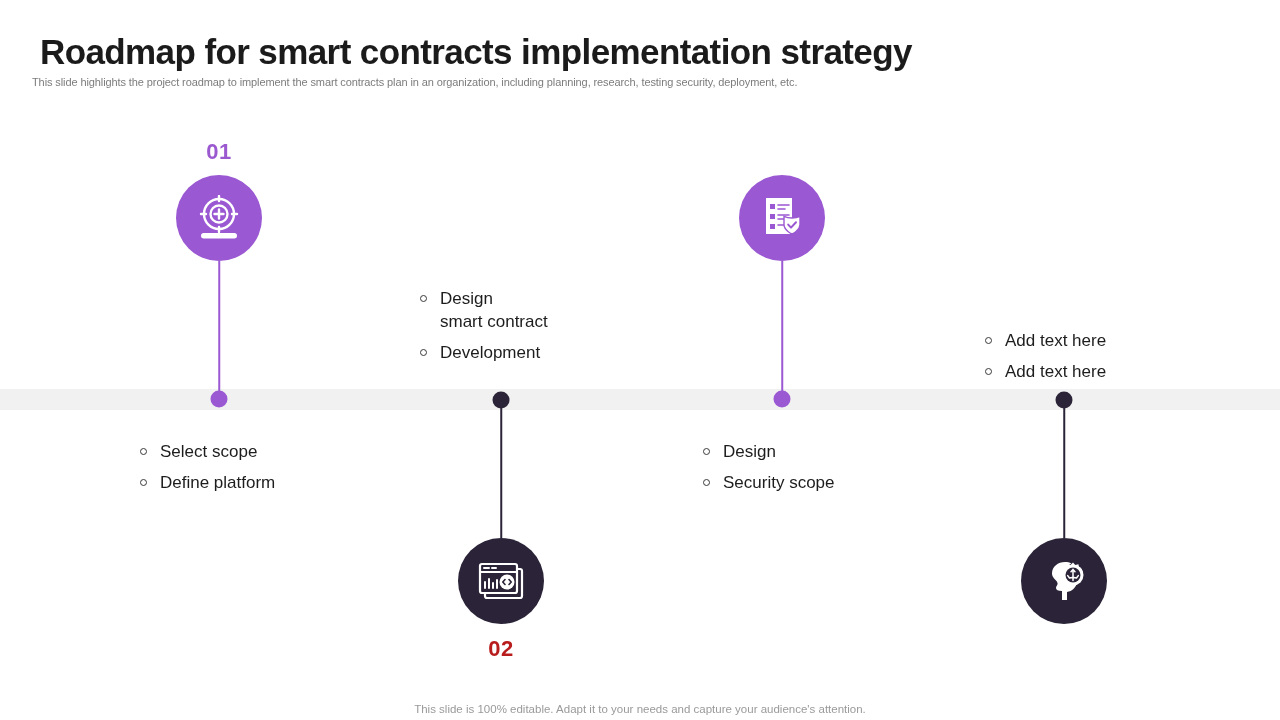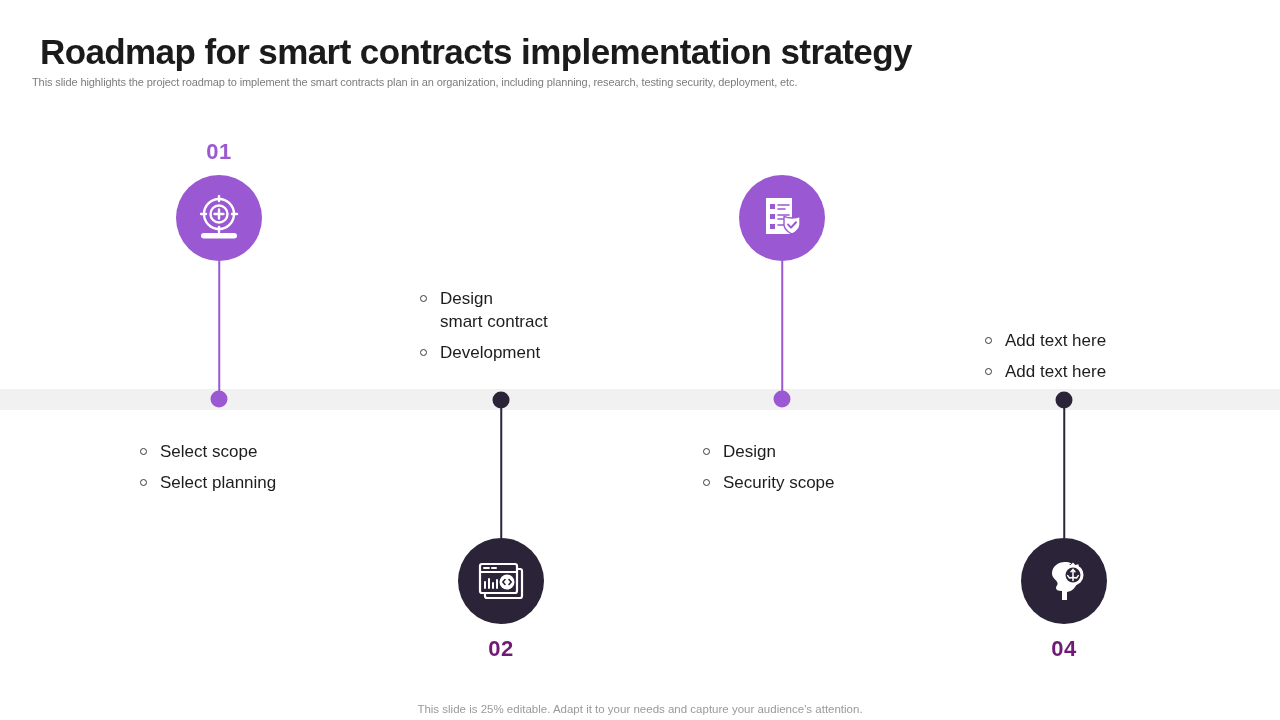--- a/index.html
+++ b/index.html
@@ -56,21 +56,21 @@
 
   .m-number {
     position: absolute;
     width: 100%;
     text-align: center;
     font-size: 22px;
     font-weight: bold;
     letter-spacing: 0.5px;
   }
   .m-number.purple { color: #9b59d0; }
-  .m-number.dark   { color: #701a75; }
+  .m-number.dark   { color: #b91c1c; }
 
   .m-circle {
     position: absolute;
     left: 50%;
     transform: translateX(-50%);
     width: 86px;
     height: 86px;
     border-radius: 50%;
     display: flex;
     align-items: center;
@@ -158,21 +158,21 @@
         <path d="M24 1v5M24 32v5M6 19h5M37 19h5" stroke="#ffffff" stroke-width="2.4" stroke-linecap="round"></path>
         <rect x="6" y="38" width="36" height="5.5" rx="2.75" fill="#ffffff"></rect>
       </svg>
     </span>
   </div>
   <div class="m-connector purple" style="top:261px; height:138px;"></div>
   <div class="m-dot purple" style="top:399px;"></div>
 </div>
 <ul class="bullet-list" style="left:140px; top:440px;">
   <li><span>Select scope</span></li>
-  <li><span>Select planning</span></li>
+  <li><span>Define platform</span></li>
 </ul>
 
 <div class="milestone" style="left:391px;">
   <div class="m-dot dark" style="top:400px;"></div>
   <div class="m-connector dark" style="top:400px; height:138px;"></div>
   <div class="m-circle dark" style="top:538px;">
     <span>
       <svg class="icon-svg" width="50" height="46" viewBox="0 0 50 46" fill="none">
         <rect x="9" y="11" width="37" height="29" rx="2" stroke="#ffffff" stroke-width="2.2"></rect>
         <rect x="4" y="6" width="37" height="29" rx="2" fill="#2b2438" stroke="#ffffff" stroke-width="2.2"></rect>
@@ -223,20 +223,19 @@
     <span>
       <svg class="icon-svg" width="48" height="46" viewBox="0 0 48 46" fill="none">
         <path d="M22 42V33c-4 0-6-1-6-3 0-1.6 1.6-2.6 1.6-4.4C17.6 22 12 20.4 12 15.4 12 8.6 18 4 25 4c2.4 0 4.6.5 6.4 1.4-3.6 1.6-6 5-6 9 0 5.4 4.4 9.8 9.8 9.8.6 0 1.2 0 1.8-.2-.6 5.2-5 9.4-10 10V42H22z" fill="#ffffff"></path>
         <circle cx="33" cy="17" r="10.5" fill="#ffffff"></circle>
         <path d="M33 4.5l2.2 2.6 3.3-.8.4 3.4 3.2 1.2-1.5 3.1 2.1 2.7-2.6 2.2.6 3.4-3.4.3-1.4 3.1-3-1.6-3 1.6-1.4-3.1-3.4-.3.6-3.4-2.6-2.2 2.1-2.7-1.5-3.1 3.2-1.2.4-3.4 3.3.8L33 4.5z" fill="#ffffff"></path>
         <circle cx="33" cy="17" r="7.5" fill="#2b2438"></circle>
         <path d="M33 11.5v11M33 11.5l-2 2.2M33 11.5l2 2.2M29.5 20l-1.8-2.4M29.5 20l2.8-.6M36.5 20l1.8-2.4M36.5 20l-2.8-.6" stroke="#ffffff" stroke-width="1.5" stroke-linecap="round" stroke-linejoin="round"></path>
       </svg>
     </span>
   </div>
-  <div class="m-number dark" style="top:636px;">04</div>
 </div>
 <ul class="bullet-list" style="left:985px; top:309px;margin-top:20px;">
   <li><span>Add text here</span></li>
   <li><span>Add text here</span></li>
 </ul>
 
-<div class="footer-note">This slide is 25% editable. Adapt it to your needs and capture your audience's attention.</div>
+<div class="footer-note">This slide is 100% editable. Adapt it to your needs and capture your audience's attention.</div>
 
 </body></html>

